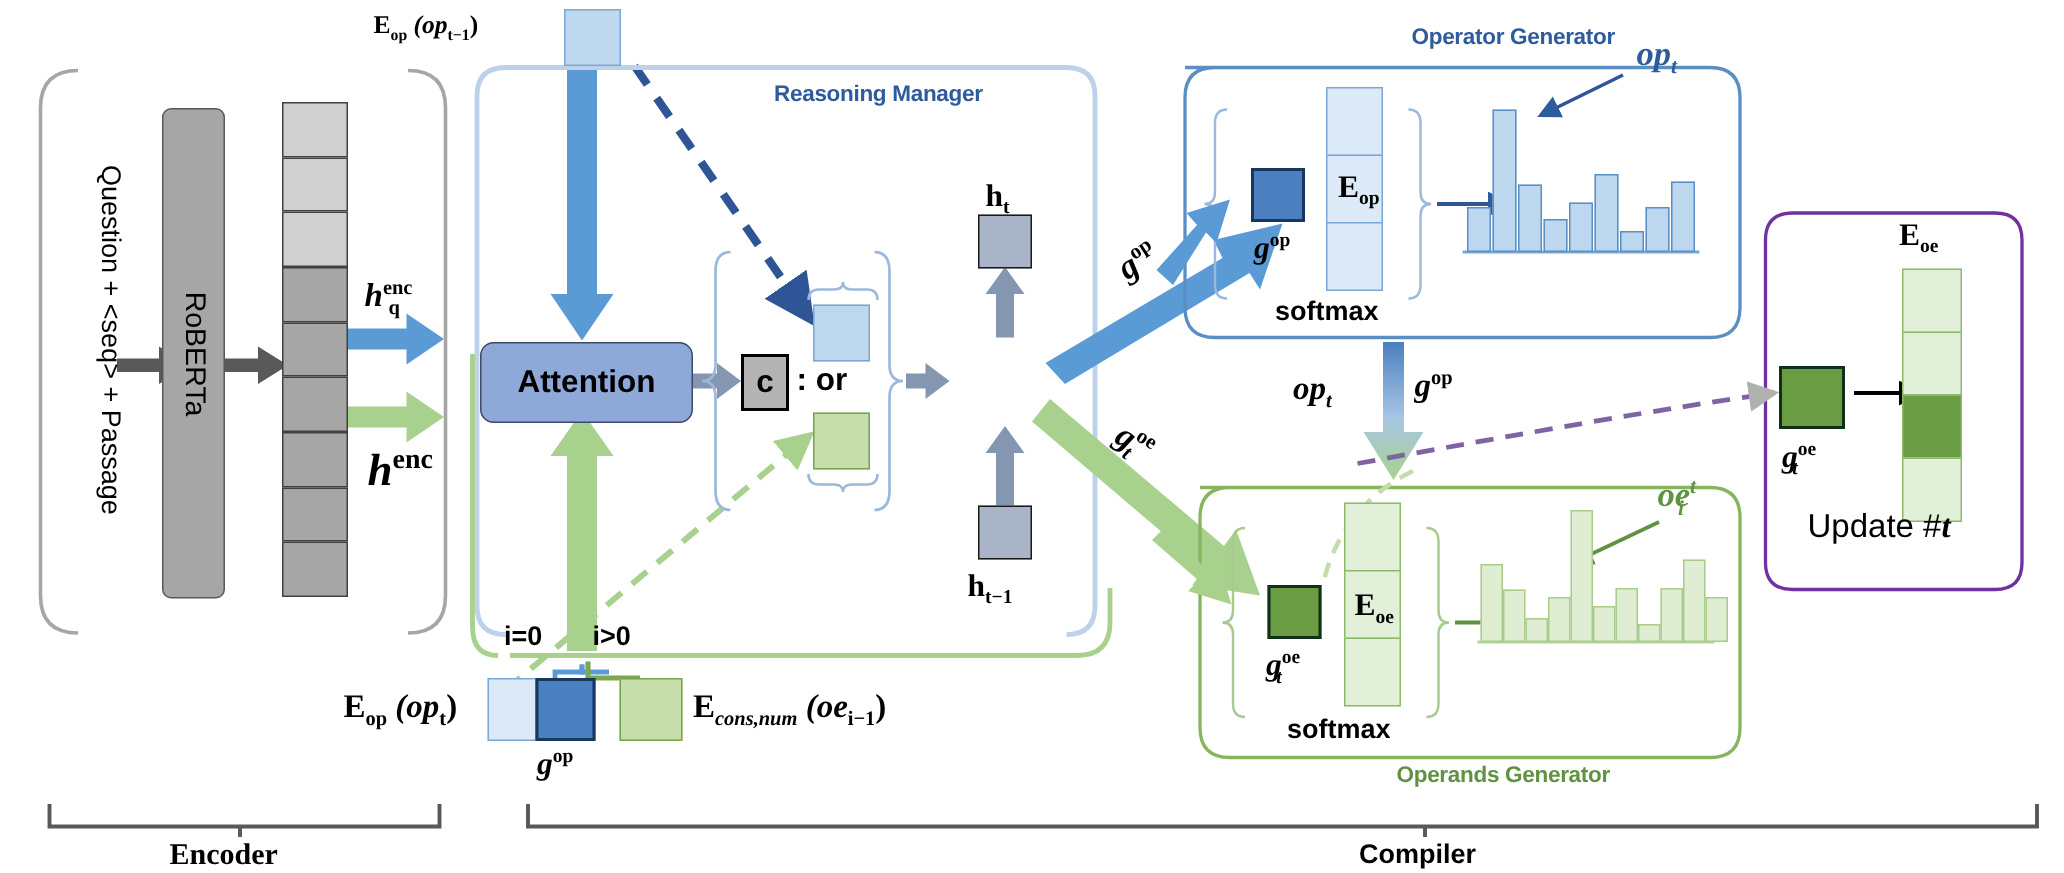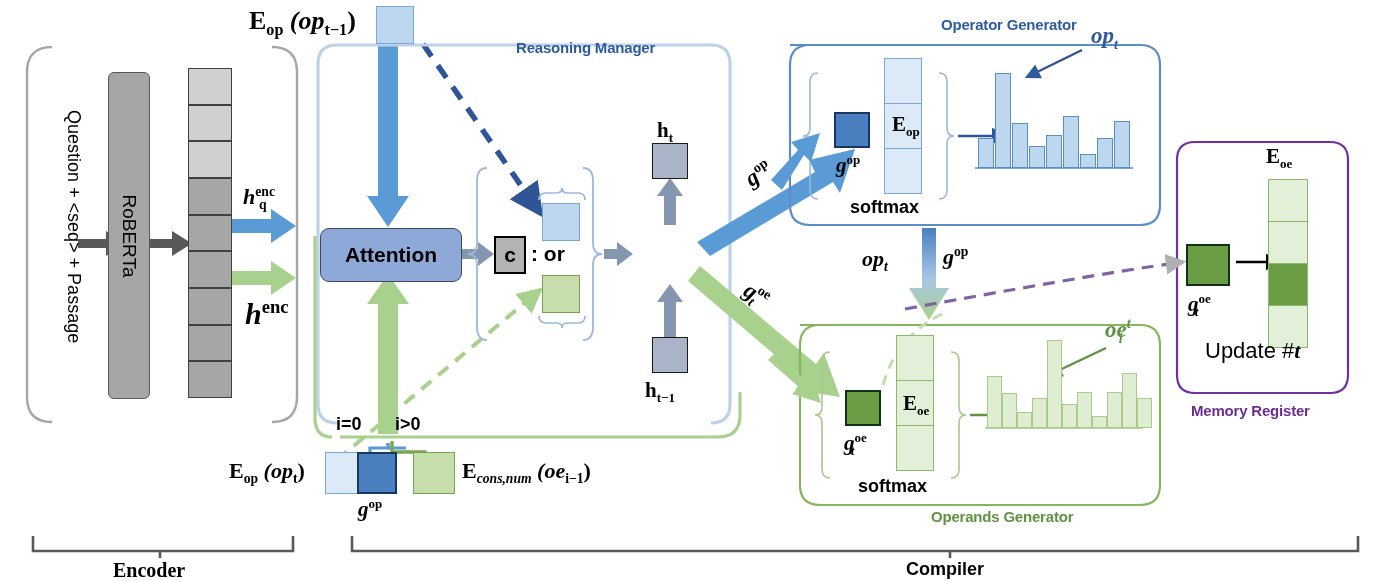--- a/index.html
+++ b/index.html
@@ -282,23 +282,23 @@
     <div class="tokcell" style="position:absolute;left:0;top:183.3px;width:44px;height:36.7px;background:#a6a6a6;"></div>
     <div class="tokcell" style="position:absolute;left:0;top:220px; width:44px;height:36.7px; background:#a6a6a6;"></div>
     <div class="tokcell" style="position:absolute;left:0;top:256.7px;width:44px;height:36.7px;background:#a6a6a6;"></div>
     <div class="tokcell" style="position:absolute;left:0;top:293.3px;width:44px;height:36.7px;background:#a6a6a6;"></div>
   </div>
 
   <div class="lbl mathserif it" style="left:243px; top:186px; font-size:22px;">h<sup class="s" style="font-style:normal;">enc</sup><sub class="s" style="margin-left:-16px; font-style:normal;">q</sub></div>
 
   <div class="lbl mathserif it" style="left:245px; top:299px; font-size:30px;">h<sup class="s" style="font-style:normal;">enc</sup></div>
 
-  <div class="sec-title t-blue" style="left:516px; top:39px;">Reasoning Manager</div>
-
-  <div class="lbl mathserif" style="left:249px; top:8px; font-size:26px;">
+  <div class="sec-title t-blue" style="left:516px; top:54px;">Reasoning Manager</div>
+
+  <div class="lbl mathserif" style="left:249px; top:8px; font-size:17px;">
     E<sub class="s">op</sub> <span class="it">(op</span><sub class="s">t−1</sub><span>)</span>
   </div>
   <div class="sq sq-lblue" style="left:376px; top:6px; width:38px; height:38px;"></div>
 
   <div class="procbox attention" style="left:320px; top:228px; width:140px; height:52px;">Attention</div>
 
   <div class="cbox" style="left:494px; top:236px; width:32px; height:38px;">c</div>
   <div class="lbl lbl-sans" style="left:531px; top:243px; font-size:21px;">: or</div>
 
   <div class="sq sq-lblue" style="left:542px; top:203px; width:38px; height:38px;"></div>
@@ -385,21 +385,20 @@
     <div class="sq" style="left:77px;  bottom:0; top:auto; width:15px; height:24px; background:#dfeed2; border:1.3px solid #a9cc8a;"></div>
     <div class="sq" style="left:92px;  bottom:0; top:auto; width:15px; height:36px; background:#dfeed2; border:1.3px solid #a9cc8a;"></div>
     <div class="sq" style="left:107px; bottom:0; top:auto; width:15px; height:12px; background:#dfeed2; border:1.3px solid #a9cc8a;"></div>
     <div class="sq" style="left:122px; bottom:0; top:auto; width:15px; height:36px; background:#dfeed2; border:1.3px solid #a9cc8a;"></div>
     <div class="sq" style="left:137px; bottom:0; top:auto; width:15px; height:55px; background:#dfeed2; border:1.3px solid #a9cc8a;"></div>
     <div class="sq" style="left:152px; bottom:0; top:auto; width:15px; height:30px; background:#dfeed2; border:1.3px solid #a9cc8a;"></div>
   </div>
 
   <div class="lbl mathserif it t-green" style="left:1105px; top:318px; font-size:23px;">oe<sup class="s">t</sup><sub class="s" style="margin-left:-12px;">i</sub></div>
 
-  <div class="sec-title t-purple" style="left:1191px; top:402px;">Memory Register</div>
 
   <div class="sq sq-dgreen" style="left:1186px; top:244px; width:44px; height:42px;"></div>
   <div class="lbl mathserif it" style="left:1188px; top:294px; font-size:21px;">g<sup class="s" style="font-style:normal;">oe</sup><sub class="s" style="margin-left:-16px;">t</sub></div>
 
   <div style="position:absolute; left:1268px; top:179px; width:40px; height:170px;">
     <div class="sq sq-vlgreen" style="left:0; top:0;     width:40px; height:43px;"></div>
     <div class="sq sq-vlgreen" style="left:0; top:42px;  width:40px; height:43px;"></div>
     <div class="sq" style="left:0; top:84px;  width:40px; height:43px; background:#6a9c44; border:1.5px solid #8cb96a;"></div>
     <div class="sq sq-vlgreen" style="left:0; top:126px; width:40px; height:43px;"></div>
   </div>

